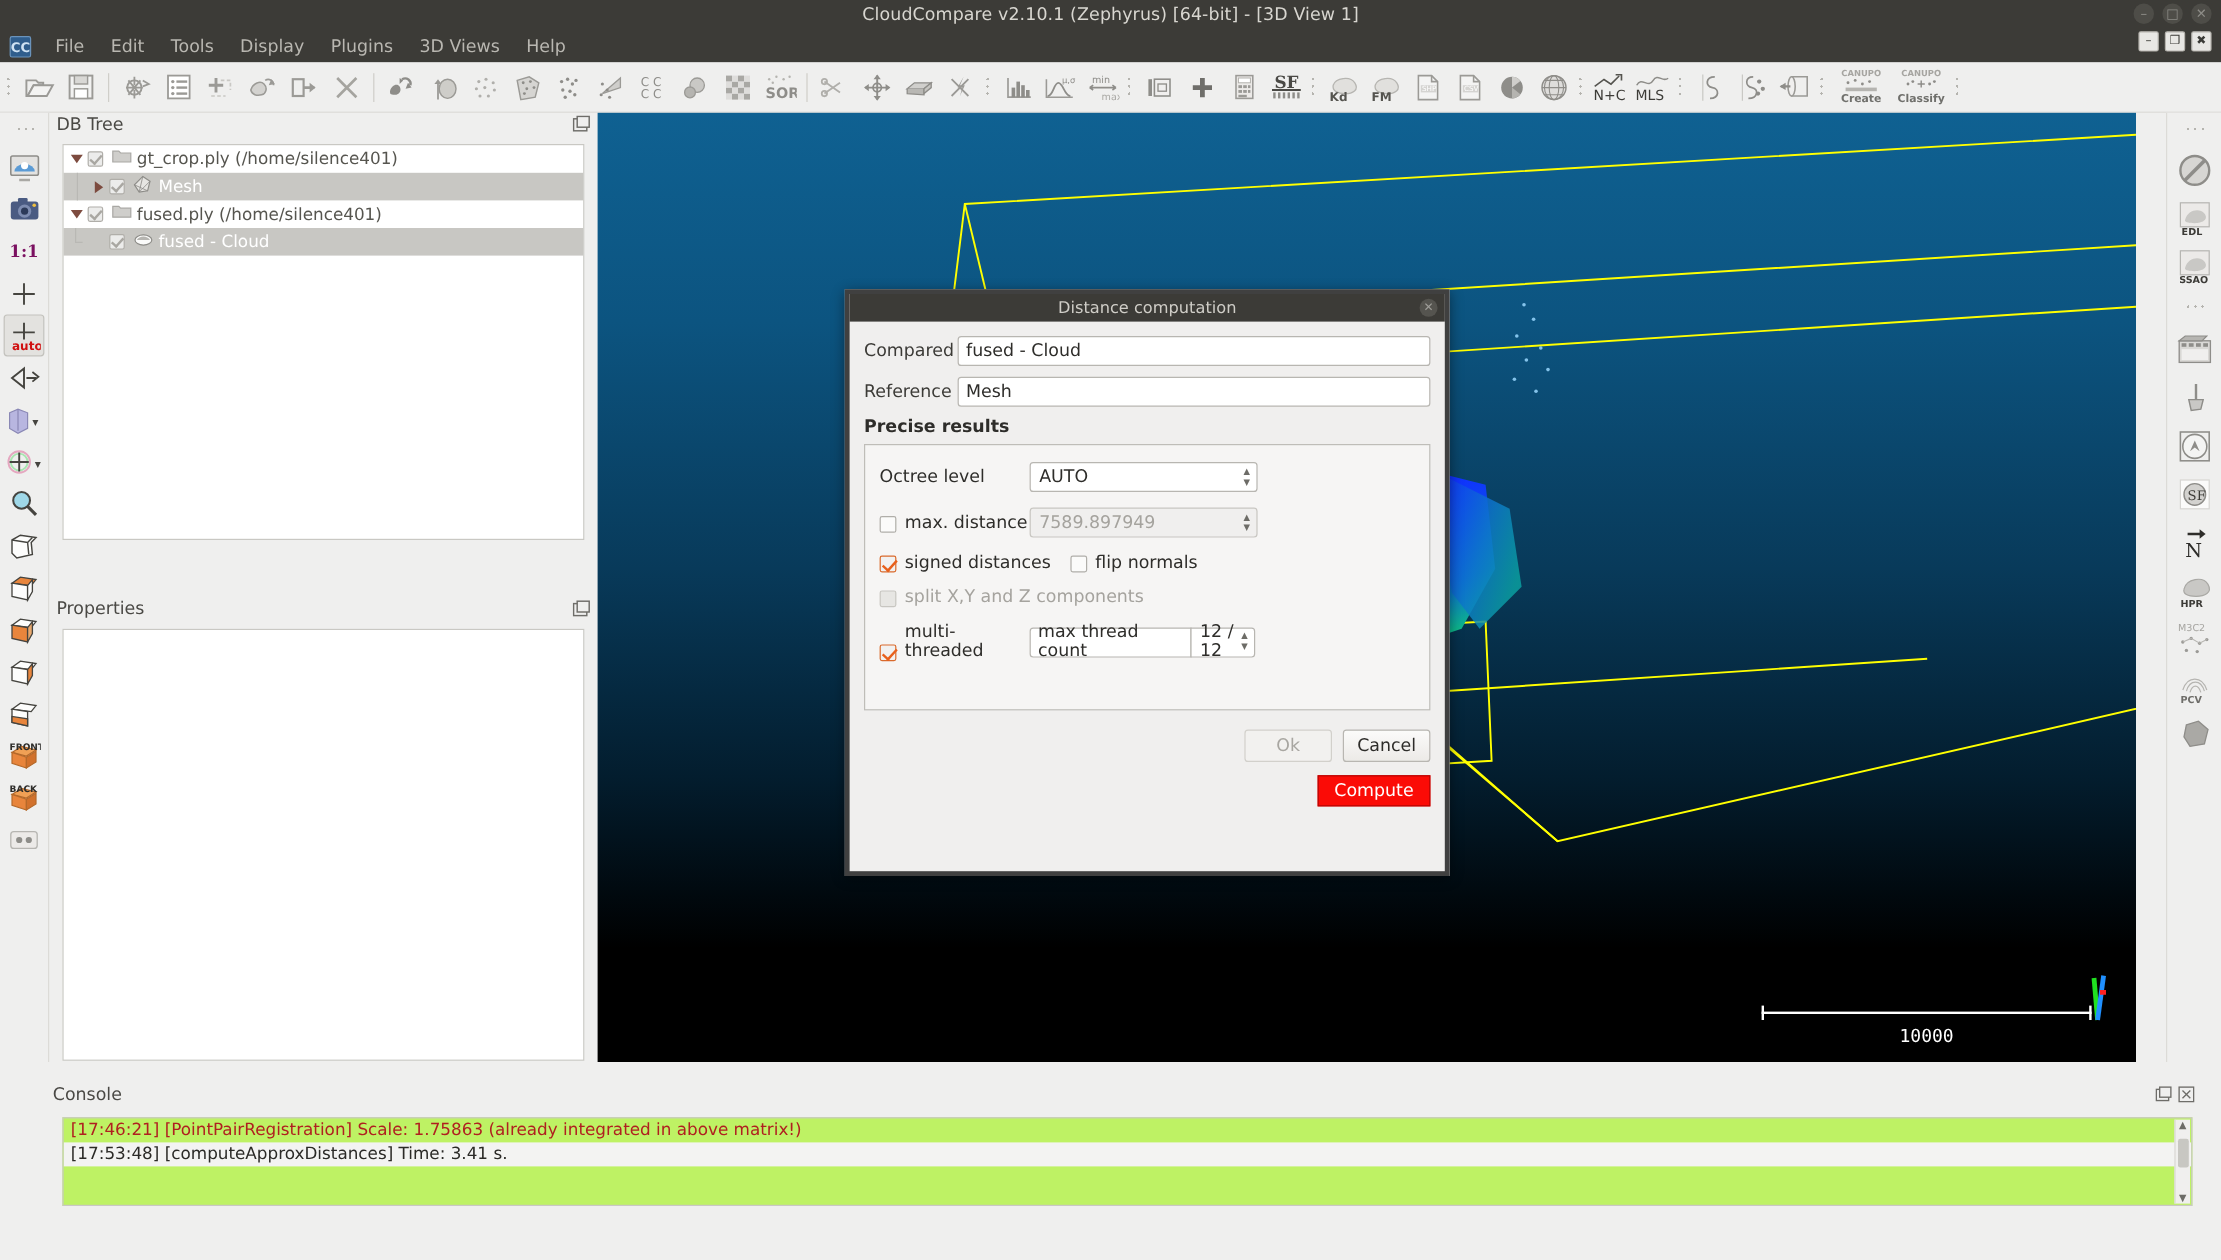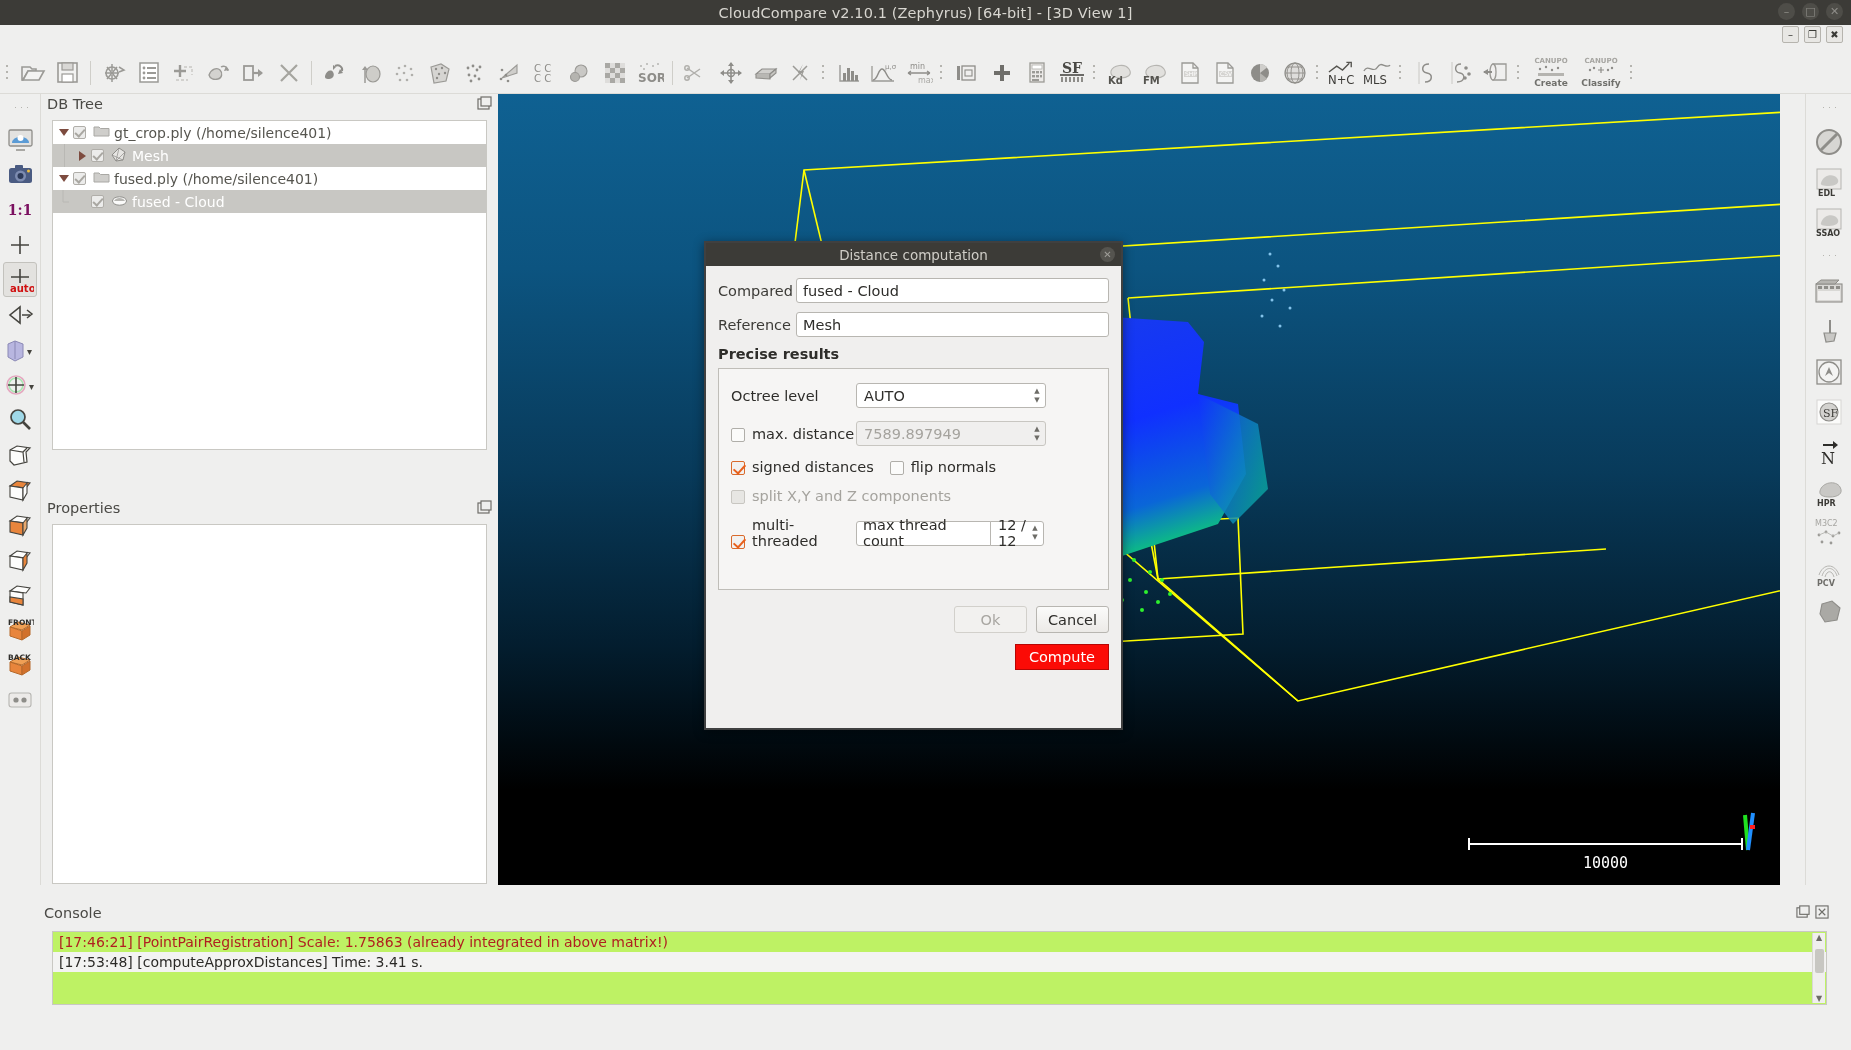--- a/index.html
+++ b/index.html
@@ -132,22 +132,22 @@
   .scale-lbl {
     position:absolute; left:970px; bottom:13px; width:275px; text-align:center;
     color:#fff; font-size:15px; font-family:"DejaVu Sans Mono", monospace;
   }
   .cross {
     position:absolute; color:#dcdcdc; font-size:20px; line-height:1;
   }
 
   
   .dialog {
-    position:absolute; left:704px; top:241px; width:419px; height:489px;
-    background:#f0efee; border:2px solid #404040;
+    position:absolute; left:704px; top:241px; width:504px; height:489px;
+    background:#f0efee; border:4px solid #404040;
     box-shadow:0 2px 10px rgba(0,0,0,.45);
   }
   .dlg-title {
     height:23px; background:#3c3b37; color:#cfcdc7; font-size:13.5px;
     display:flex; align-items:center; justify-content:center; position:relative;
   }
   .dlg-close {
     position:absolute; right:6px; top:4px; width:15px; height:15px; border-radius:50%;
     background:#55544f; color:#a09f9a; font-size:10px; line-height:15px; text-align:center;
   }
@@ -240,20 +240,30 @@
 
   <div class="titlebar">
     <span class="title">CloudCompare v2.10.1 (Zephyrus) [64-bit] - [3D View 1]</span>
     <div class="tb-btns">
       <div class="tb-btn">–</div>
       <div class="tb-btn">□</div>
       <div class="tb-btn">✕</div>
     </div>
   </div>
 
+  <div class="menubar">
+    <div class="cc-logo">CC</div>
+    <div class="menu-item">File</div>
+    <div class="menu-item">Edit</div>
+    <div class="menu-item">Tools</div>
+    <div class="menu-item">Display</div>
+    <div class="menu-item">Plugins</div>
+    <div class="menu-item">3D Views</div>
+    <div class="menu-item">Help</div>
+  </div>
   <div class="win-inner">
     <div>–</div>
     <div>❐</div>
     <div>✖</div>
   </div>
 
   <div class="toolbar">
     <div class="tb-grip"></div>
 
     <div class="tb-ico">

